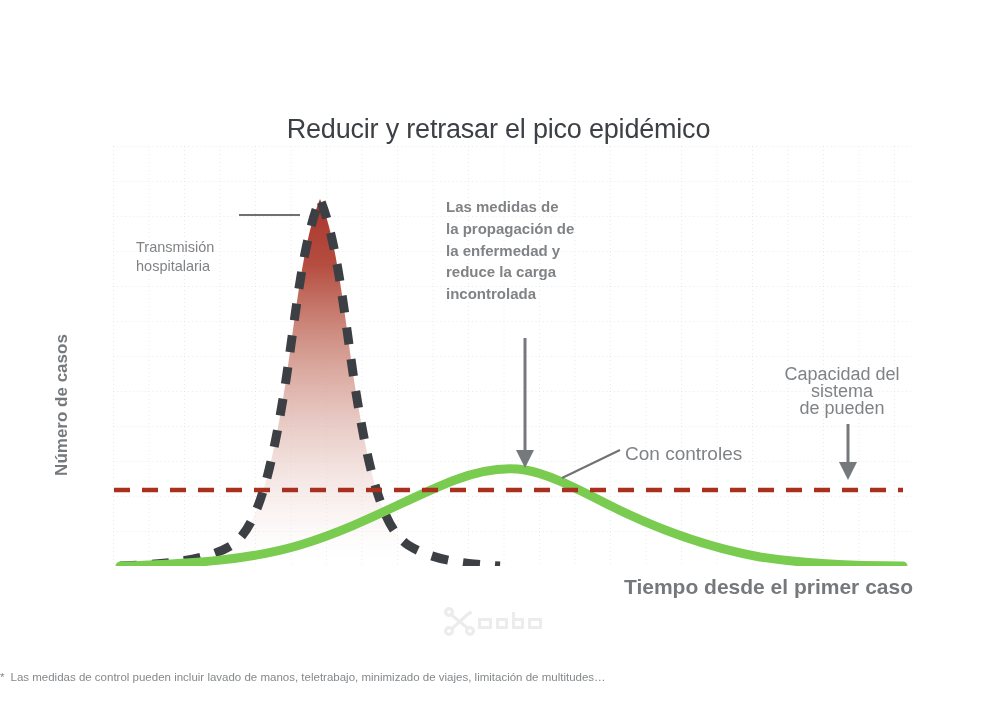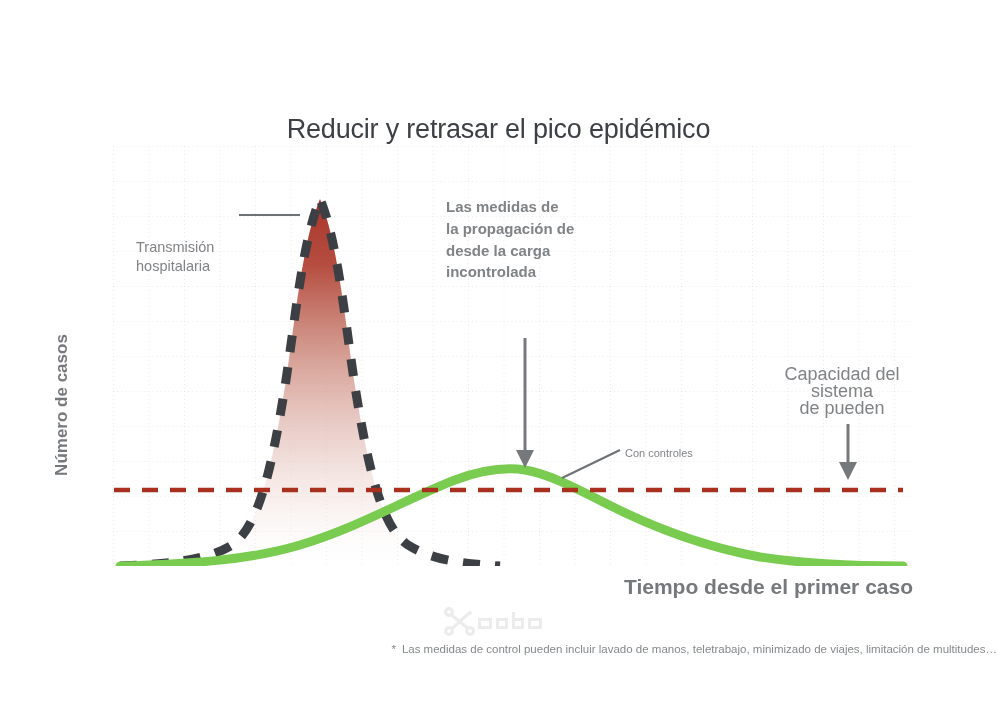--- a/index.html
+++ b/index.html
@@ -100,34 +100,34 @@
     top: 366px;
     width: 160px;
     font-size: 18px;
     line-height: 17px;
     color: #808386;
     text-align: center;
   }
   #annot-controls {
     left: 625px;
     top: 444px;
-    font-size: 11px;
+    font-size: 19px;
     line-height: 19px;
     color: #808386;
     text-align: left;
     white-space: nowrap;
   }
 
   
   #footnote {
     position: absolute;
     left: 0;
-    top: 640px;
-    width: 997px;
-    text-align: right;
+    top: 668px;
+    width: 997px;
+    text-align: left;
     font-size: 11.5px;
     line-height: 18px;
     color: #85888b;
   }
   #footnote .star {
     margin-right: 6px;
   }
 
   
   #watermark {
@@ -220,21 +220,22 @@
   <div id="x-axis-label">Tiempo desde el primer caso</div>
 
   <div id="annot-uncontrolled" class="annot">
     <div>Transmisión</div>
     <div>hospitalaria</div>
   </div>
 
   <div id="annot-measures" class="annot">
     <div>Las medidas de</div>
     <div>la propagación de</div>
-    <div>desde la carga</div>
+    <div>la enfermedad y</div>
+    <div>reduce la carga</div>
     <div>incontrolada</div>
   </div>
 
   <div id="annot-capacity" class="annot">
     <div>Capacidad del sistema</div>
     <div>de pueden</div>
   </div>
 
   <div id="annot-controls" class="annot">Con controles</div>
 

